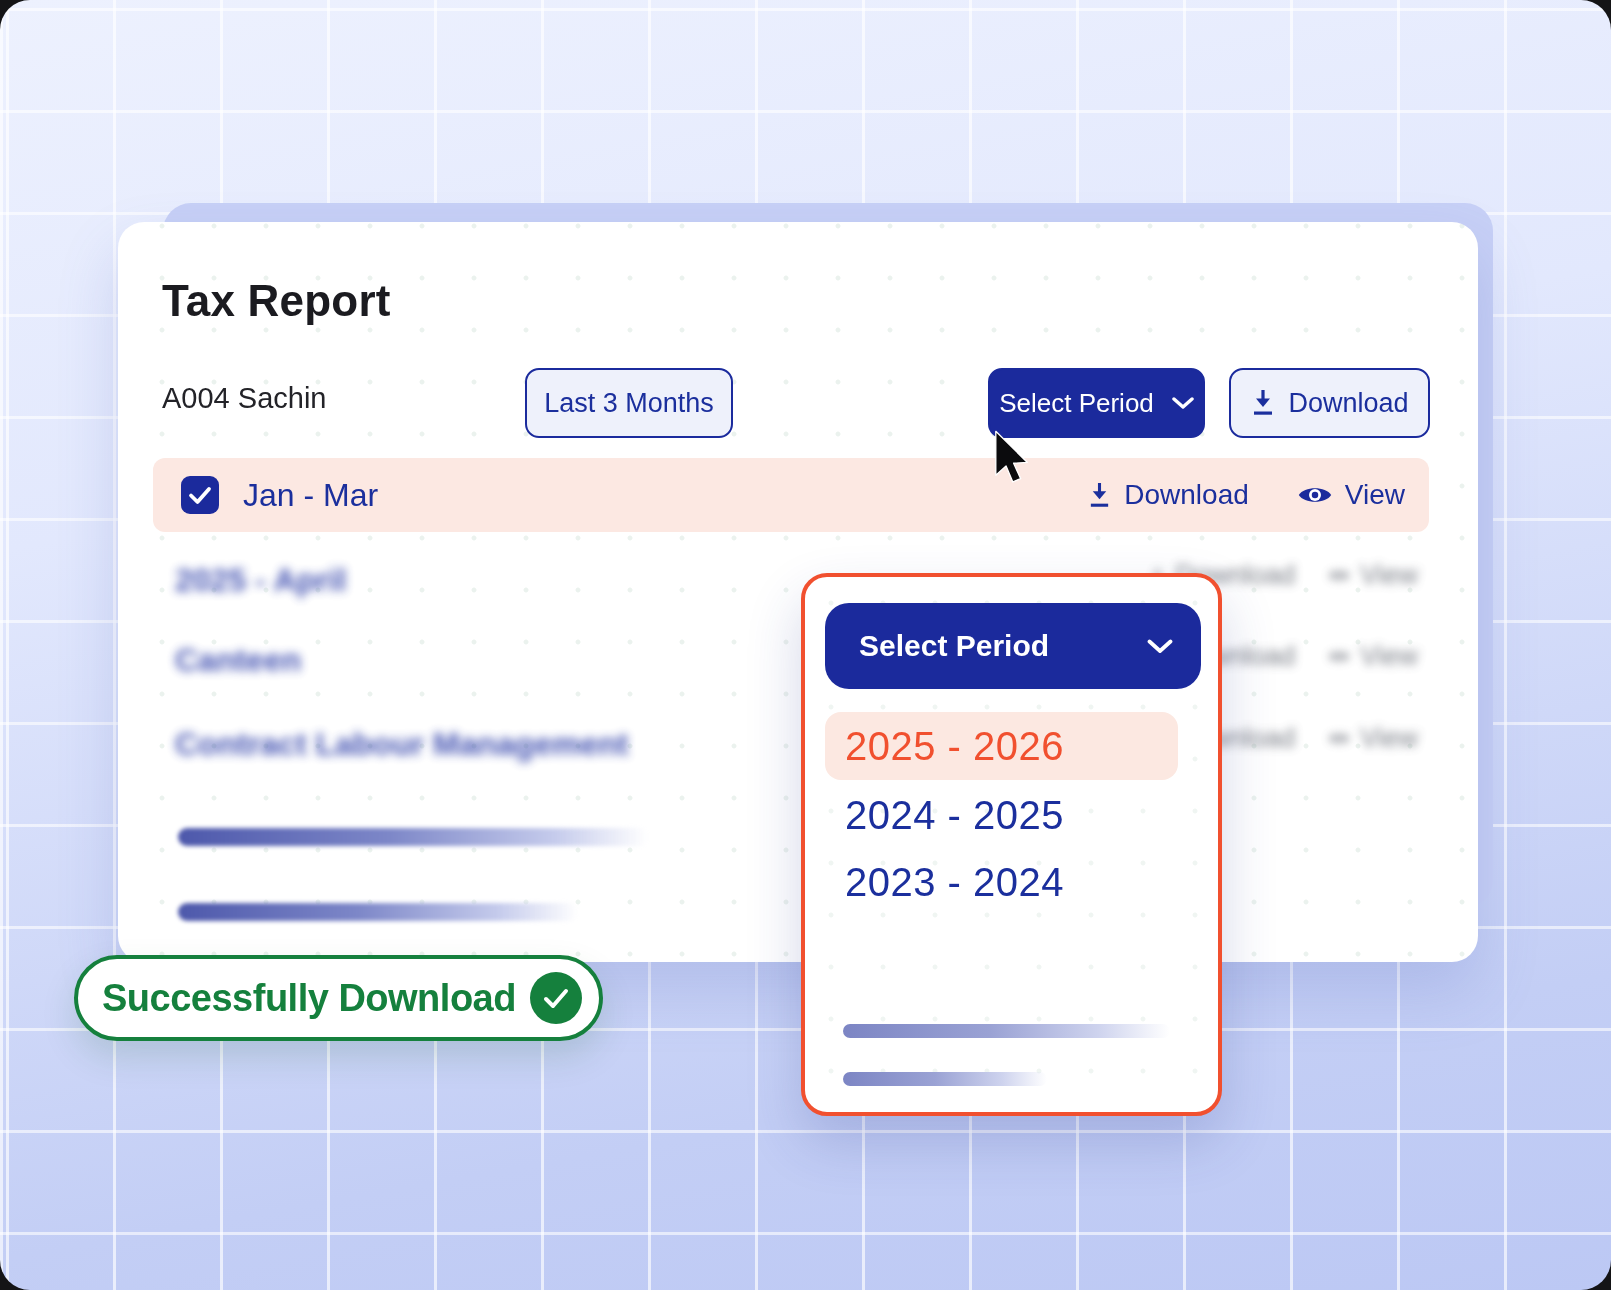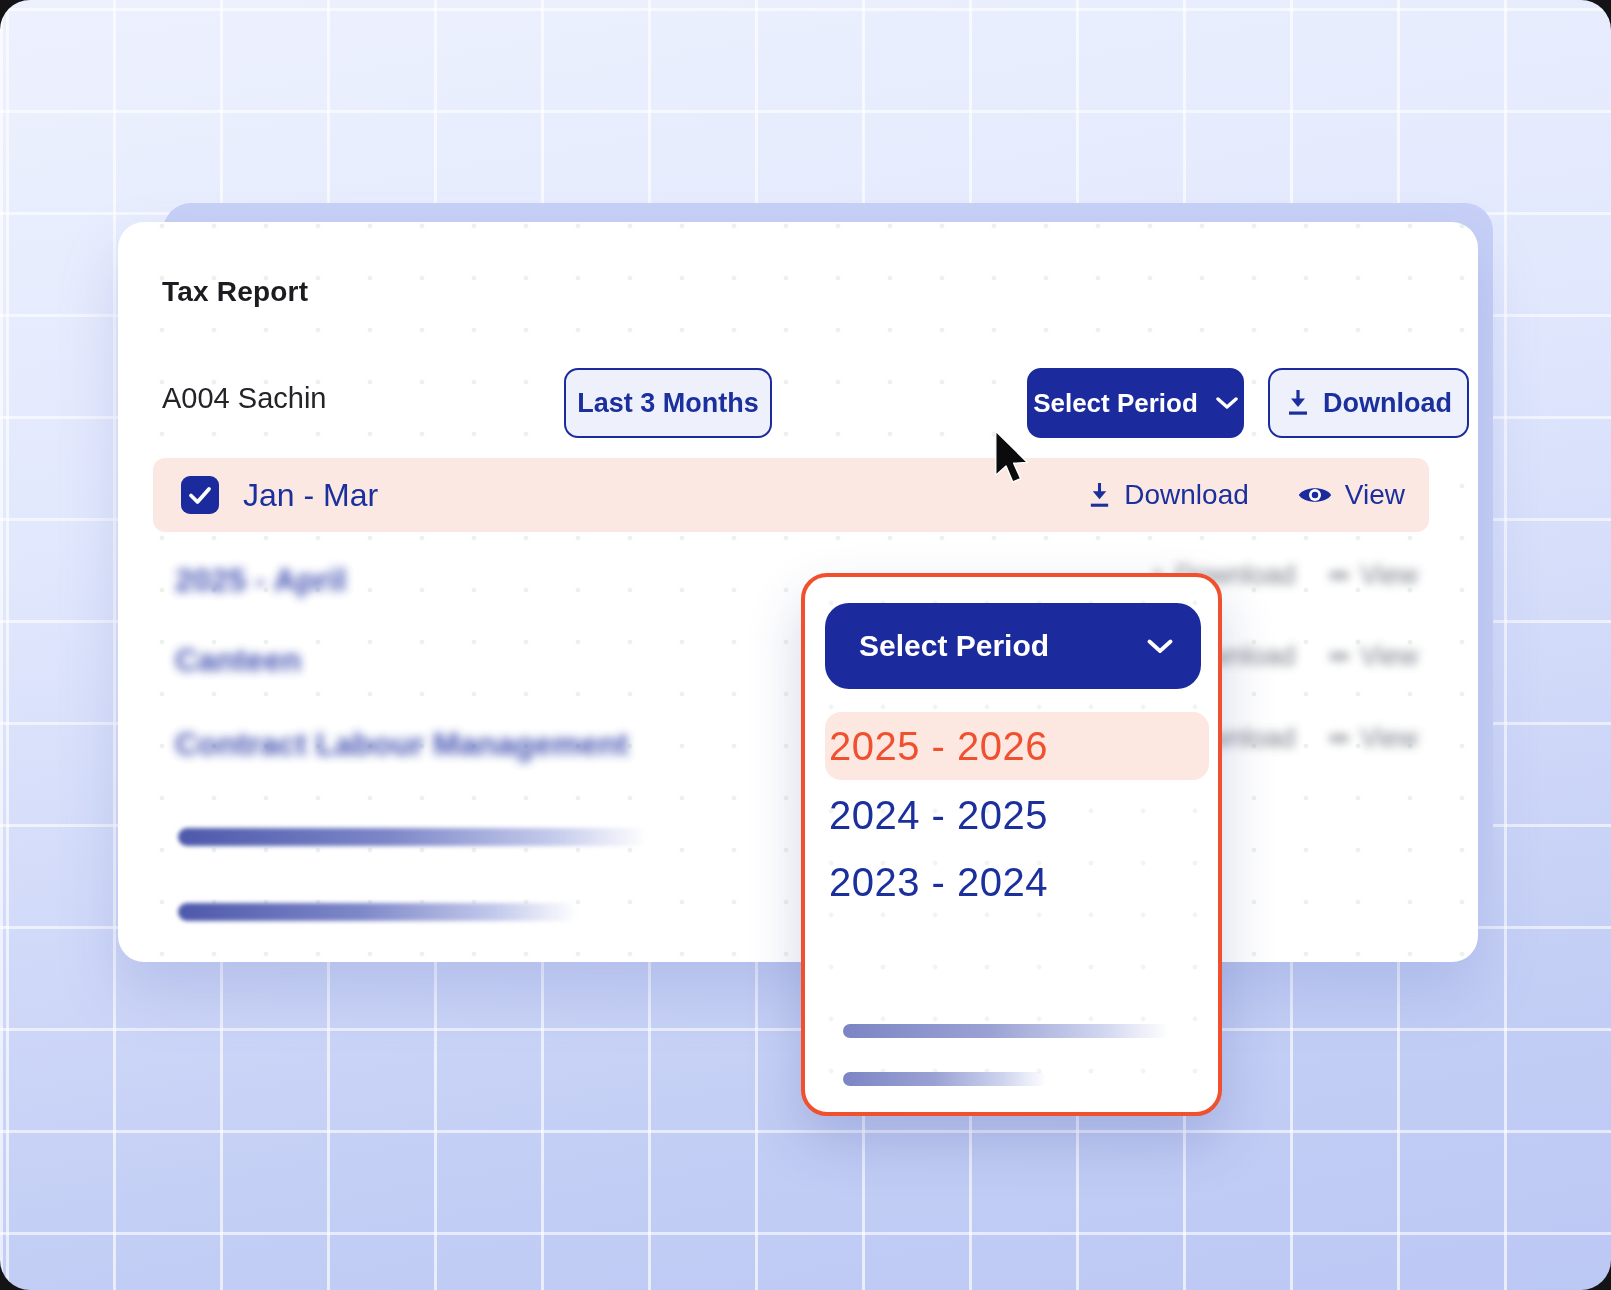--- a/index.html
+++ b/index.html
@@ -13,25 +13,25 @@
     background-position:6px 0,0 8px,0 0;
   }
   
   .behind-card{position:absolute;left:163px;top:203px;width:1330px;height:705px;border-radius:28px;background:#c7d0f6;}
   .card{
     position:absolute;left:118px;top:222px;width:1360px;height:740px;border-radius:26px;background:#ffffff;
     box-shadow:0 30px 60px rgba(90,110,190,.22);
     background-image:radial-gradient(rgba(130,175,150,.16) 2px, transparent 2.9px);
     background-size:52px 52px;background-position:18px 30px;
   }
-  .page-title{position:absolute;left:162px;top:276px;font-size:28px;font-weight:700;color:#1b1b20;letter-spacing:.2px;}
+  .page-title{position:absolute;left:162px;top:276px;font-size:44px;font-weight:700;color:#1b1b20;letter-spacing:.2px;}
   .account{position:absolute;left:162px;top:382px;font-size:29px;font-weight:400;color:#232328;}
   .btn{
     position:absolute;top:368px;height:70px;border-radius:14px;display:flex;align-items:center;justify-content:center;
-    border:2.5px solid #1B2B9D;background:#eef1fb;color:#1B2F9D;font-size:27px;font-weight:700;gap:12px;cursor:pointer;margin-left:39px;
+    border:2.5px solid #1B2B9D;background:#eef1fb;color:#1B2F9D;font-size:27px;font-weight:400;gap:12px;cursor:pointer;
   }
   .btn-last3{left:525px;width:208px;}
   .btn-last6{left:757px;width:206px;}
   .btn-select{left:988px;width:217px;background:#1B2A9C;border-color:#1B2A9C;color:#fff;font-size:26px;gap:18px;}
   .btn-dl{left:1229px;width:201px;}
   .row-selected{
     position:absolute;left:153px;top:458px;width:1276px;height:74px;border-radius:12px;background:#fce8e2;
     display:flex;align-items:center;padding:0 24px 0 28px;
   }
   .checkbox{width:38px;height:38px;border-radius:9px;background:#1B2A9C;display:flex;align-items:center;justify-content:center;flex:0 0 auto;}
@@ -52,21 +52,21 @@
     position:absolute;left:801px;top:573px;width:421px;height:543px;background:#fff;border:4px solid #F1502F;border-radius:26px;
     box-shadow:0 26px 55px rgba(40,55,140,.20);
     background-image:radial-gradient(rgba(130,175,150,.12) 2px, transparent 2.9px);background-size:52px 52px;
   }
   .dd-button{
     position:absolute;left:20px;top:26px;width:376px;height:86px;border-radius:24px;background:#1B2A9C;color:#fff;
     display:flex;align-items:center;font-size:30px;font-weight:600;padding:0 28px 0 34px;cursor:pointer;
   }
   .dd-button .chev{margin-left:auto;}
   .dd-option{
-    position:absolute;left:20px;width:384px;height:68px;display:flex;align-items:center;padding-left:4px;
+    position:absolute;left:20px;width:353px;height:68px;display:flex;align-items:center;padding-left:20px;
     font-size:40px;font-weight:500;color:#1B2F9D;cursor:pointer;letter-spacing:.5px;
   }
   .dd-option.selected{background:#fce8e1;border-radius:16px;color:#F1502F;}
   .dd-opt-0{top:135px;}.dd-opt-1{top:204px;}.dd-opt-2{top:271px;}.dd-opt-3{top:338px;}
   .dd-skel{position:absolute;height:14px;border-radius:8px;
     background:linear-gradient(90deg,#7C85C4 0%,#9aa2d4 45%,#ced3ee 78%,rgba(225,228,246,0) 100%);}
   .dd-skel-1{left:38px;top:447px;width:327px;}
   .dd-skel-2{left:38px;top:495px;width:204px;}
   .toast{
     position:absolute;left:74px;top:955px;width:529px;height:86px;border-radius:46px;background:#fff;border:4px solid #15803D;
@@ -207,20 +207,28 @@
     <div class="dd-option dd-opt-1">
       <span>2024 - 2025</span>
     </div>
     <div class="dd-option dd-opt-2">
       <span>2023 - 2024</span>
     </div>
     <div class="dd-skel dd-skel-1"></div>
     <div class="dd-skel dd-skel-2"></div>
   </div>
 
+  <div class="toast">
+    <span class="toast-msg">Successfully Download</span>
+    <span class="toast-check">
+      <svg width="26" height="21" viewBox="0 0 26 21">
+          <polyline points="3,11 10,18 23,3" fill="none" stroke="#ffffff" stroke-width="4" stroke-linecap="round" stroke-linejoin="round"></polyline>
+        </svg>
+    </span>
+  </div>
 
   <div class="cursor">
     <svg width="38" height="54" viewBox="0 0 28 40">
       <path d="M2 1 L2 33.5 L9.6 26.6 L14.6 38.5 L20.4 36 L15.2 24.6 L25.4 24 Z" fill="#0b0b0d" stroke="#ffffff" stroke-width="1" stroke-linejoin="round"></path>
     </svg>
   </div>
 
 </div>
 
 </body></html>

